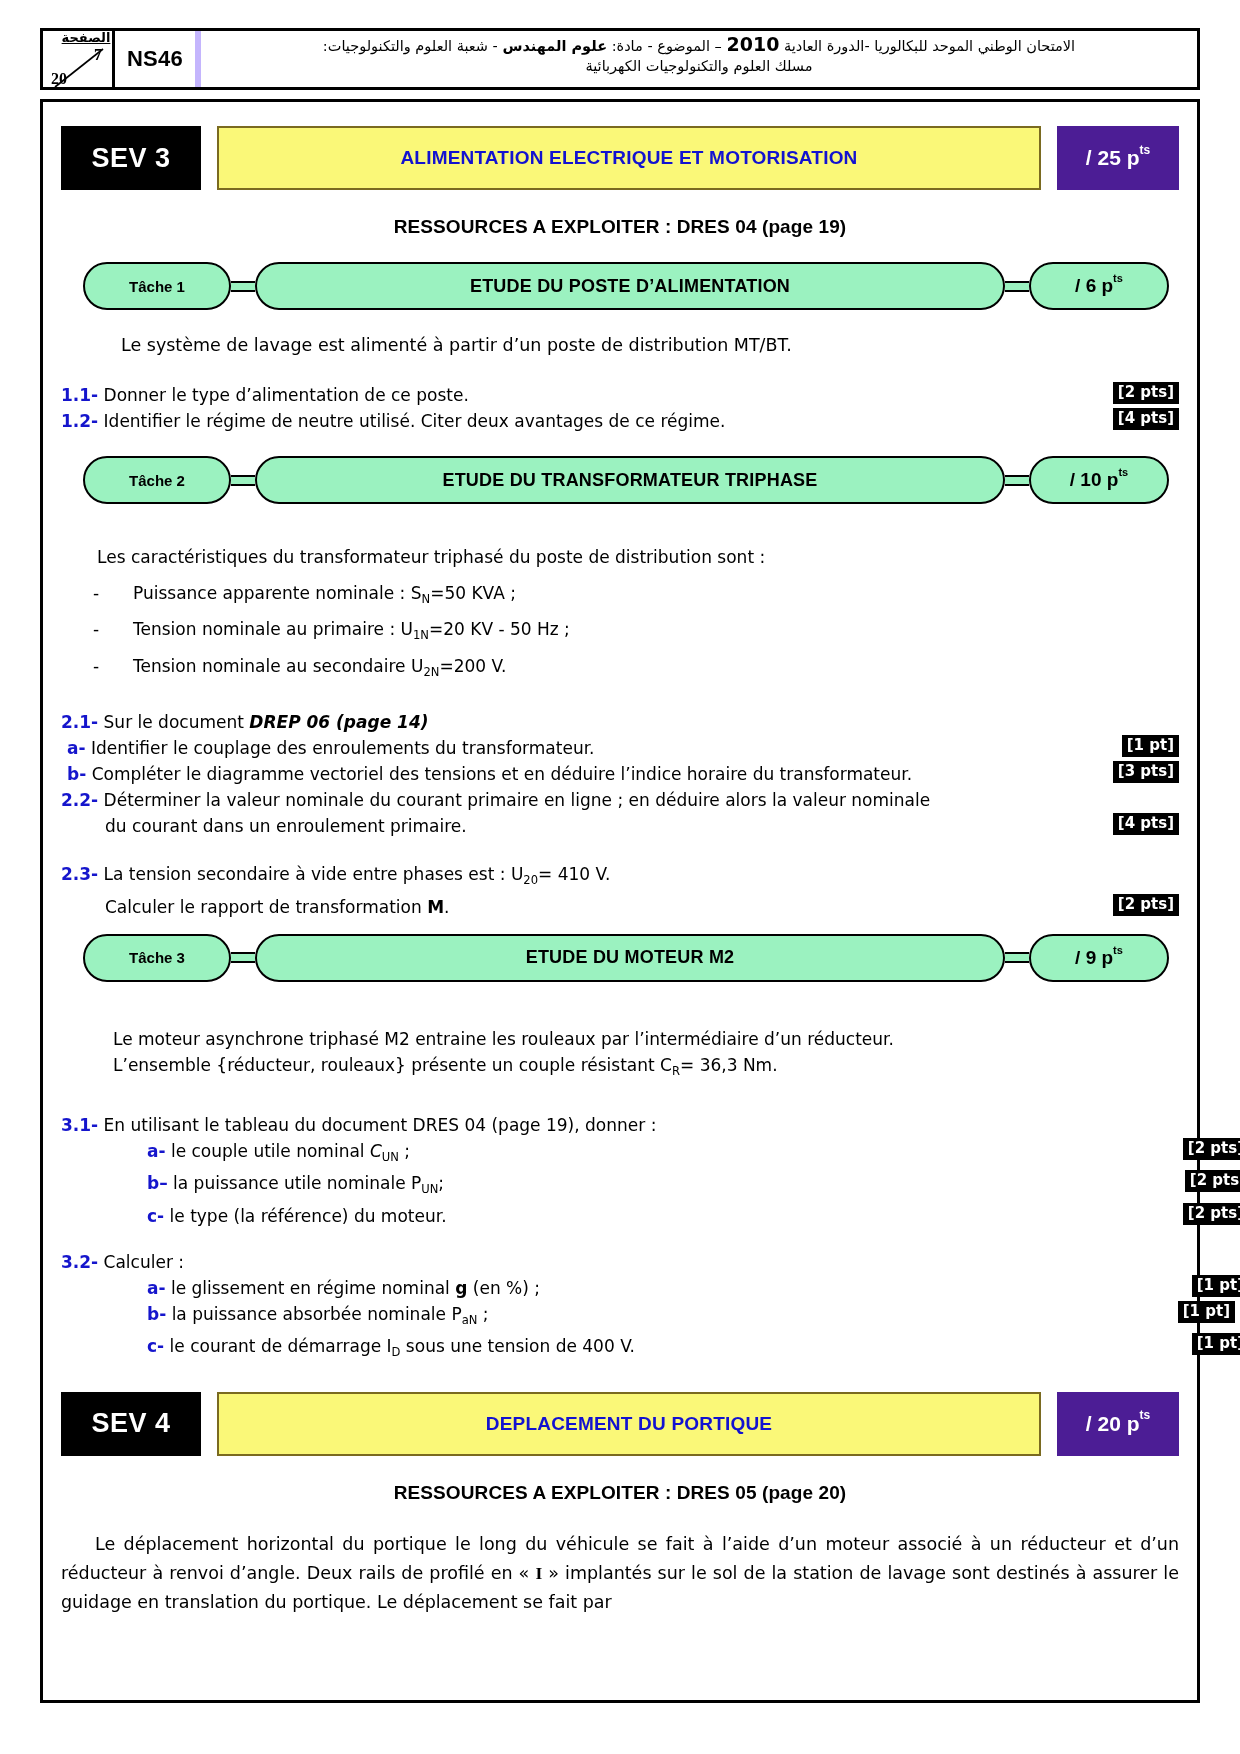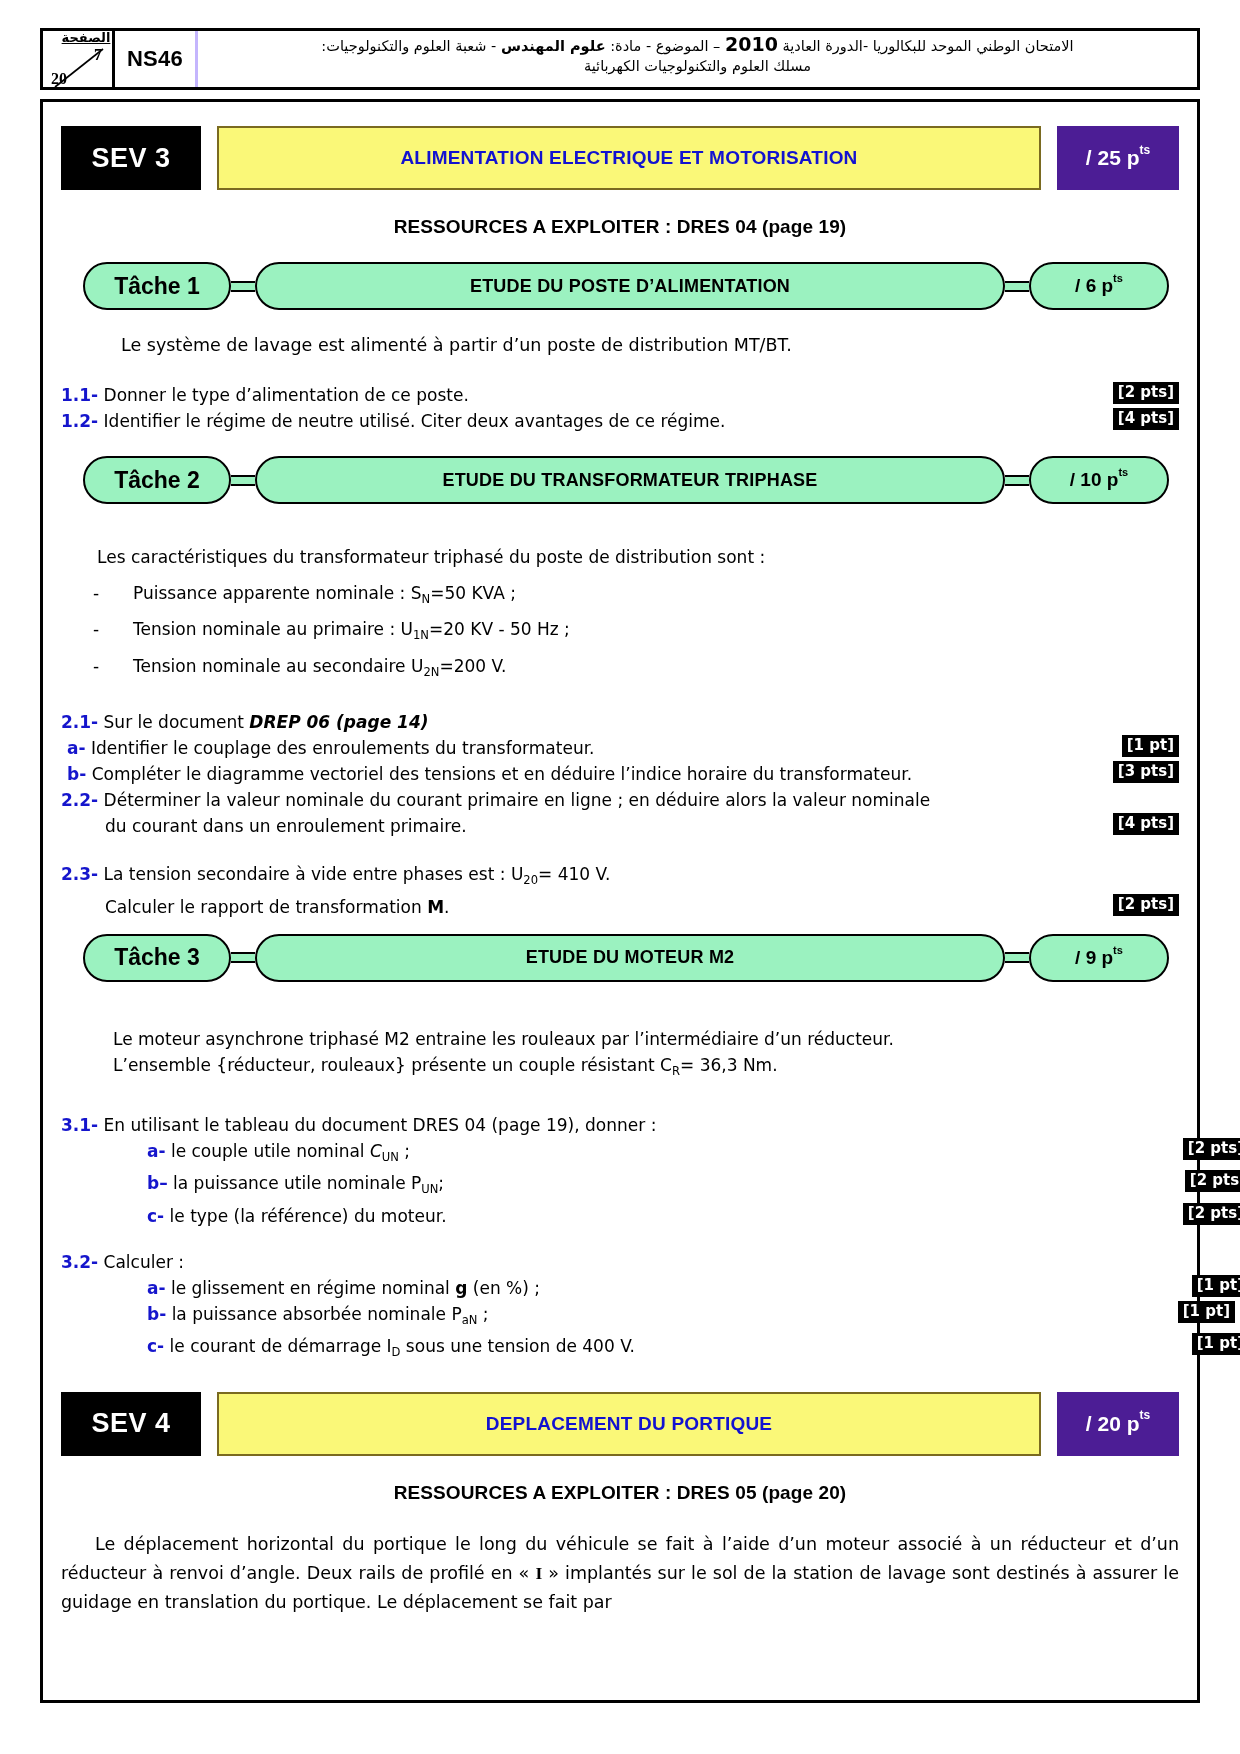--- a/index.html
+++ b/index.html
@@ -70,21 +70,21 @@
   }
   .hdr-slash {
     position: absolute;
     left: 10px; top: 16px;
     width: 52px; height: 42px;
     pointer-events: none;
   }
   .hdr-code-cell {
     width: 80px;
     flex: 0 0 80px;
-    border-right: 3px solid #c4b5fd;
+    border-right: 6px solid #c4b5fd;
     display: flex;
     align-items: center;
     justify-content: center;
     font-size: 22px;
     font-weight: bold;
     letter-spacing: .3px;
   }
   .hdr-title-cell {
     flex: 1 1 auto;
     direction: rtl;
@@ -189,21 +189,21 @@
     border-radius: 40px;
     box-sizing: border-box;
     display: flex;
     align-items: center;
     justify-content: center;
     height: 48px;
   }
   .pill-tache {
     width: 148px;
     flex: 0 0 148px;
-    font-size: 23px;
+    font-size: 15px;
     font-weight: bold;
   }
   .connector {
     width: 24px;
     flex: 0 0 24px;
     height: 7px;
     border-top: 2.5px solid #000;
     border-bottom: 2.5px solid #000;
     background: #9BF2C0;
   }

